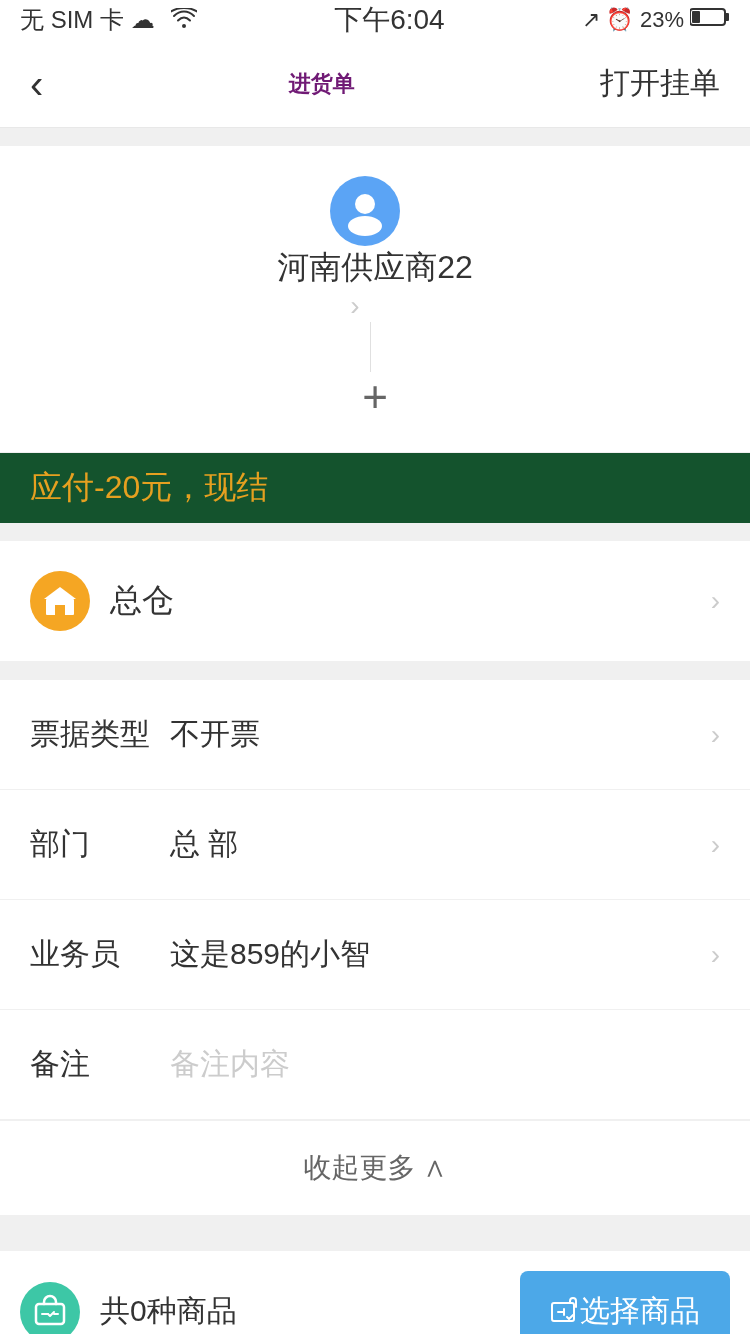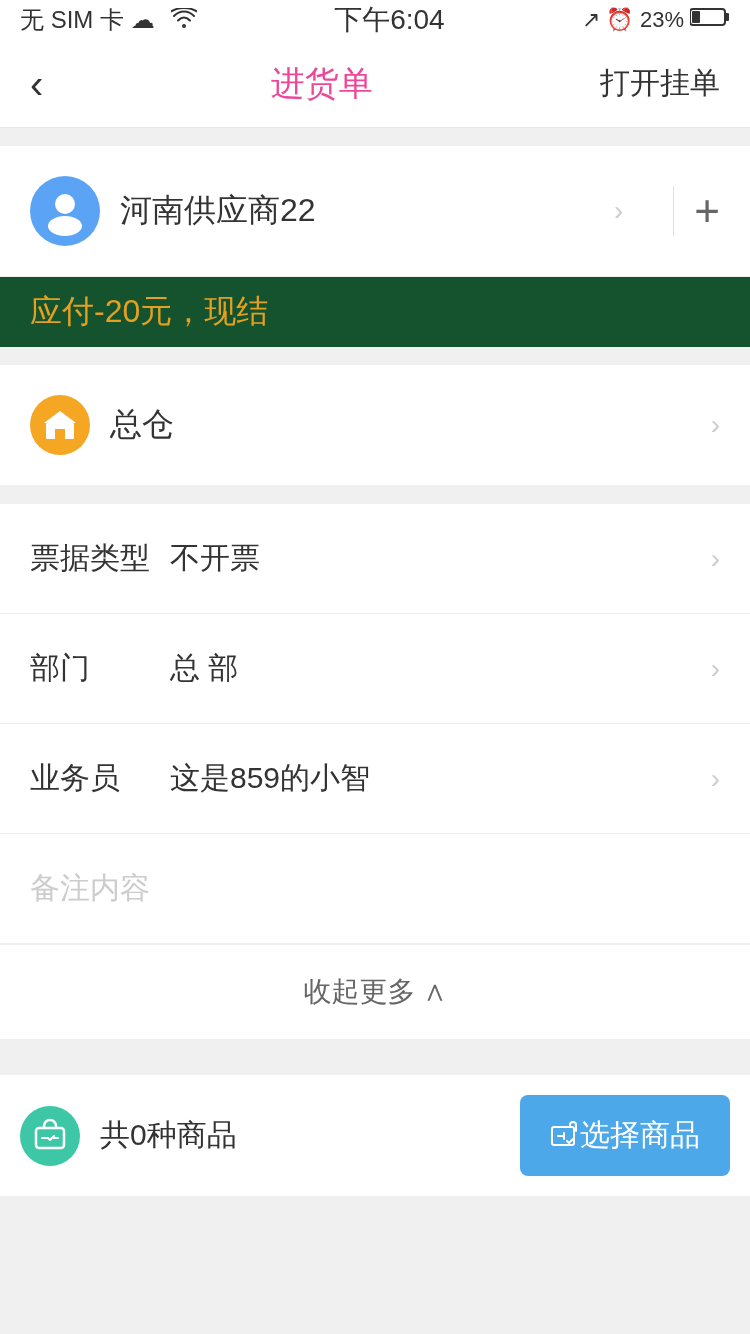--- a/index.html
+++ b/index.html
@@ -40,23 +40,23 @@
       padding: 0 30px;
       border-bottom: 1px solid #e8e8e8;
     }
     .nav-back {
       font-size: 40px;
       color: #333;
       cursor: pointer;
       line-height: 1;
     }
     .nav-title {
-      font-size: 34px;
-      font-weight: 400;
-      color: #ec4899;
+      font-size: 22px;
+      font-weight: 700;
+      color: #701a75;
     }
     .nav-right {
       font-size: 30px;
       color: #333;
       cursor: pointer;
     }
 
     
     .section-divider {
       width: 100%;
@@ -71,20 +71,21 @@
     }
 
     
     .supplier-row {
       display: flex;
       align-items: center;
       padding: 30px 30px;
       background: #fff;
       border-bottom: 1px solid #f0f0f0;
       position: relative;
+      flex-direction: column;
     }
     .supplier-avatar {
       width: 70px;
       height: 70px;
       border-radius: 50%;
       background: #5ba4f5;
       display: flex;
       align-items: center;
       justify-content: center;
       margin-right: 20px;
@@ -314,20 +315,21 @@
     <span class="arrow-right">›</span>
   </div>
 
   <div class="form-row">
     <div class="form-label">业务员</div>
     <div class="form-value">这是859的小智</div>
     <span class="arrow-right">›</span>
   </div>
 
   <div class="form-row">
+    <div class="form-label">备注</div>
     <div class="form-value placeholder">备注内容</div>
   </div>
 
   <div class="collapse-btn">收起更多 ∧</div>
 </div>
 
 <div class="section-divider"></div>
 
 <div class="bottom-bar">
   <div class="product-icon-wrap">

